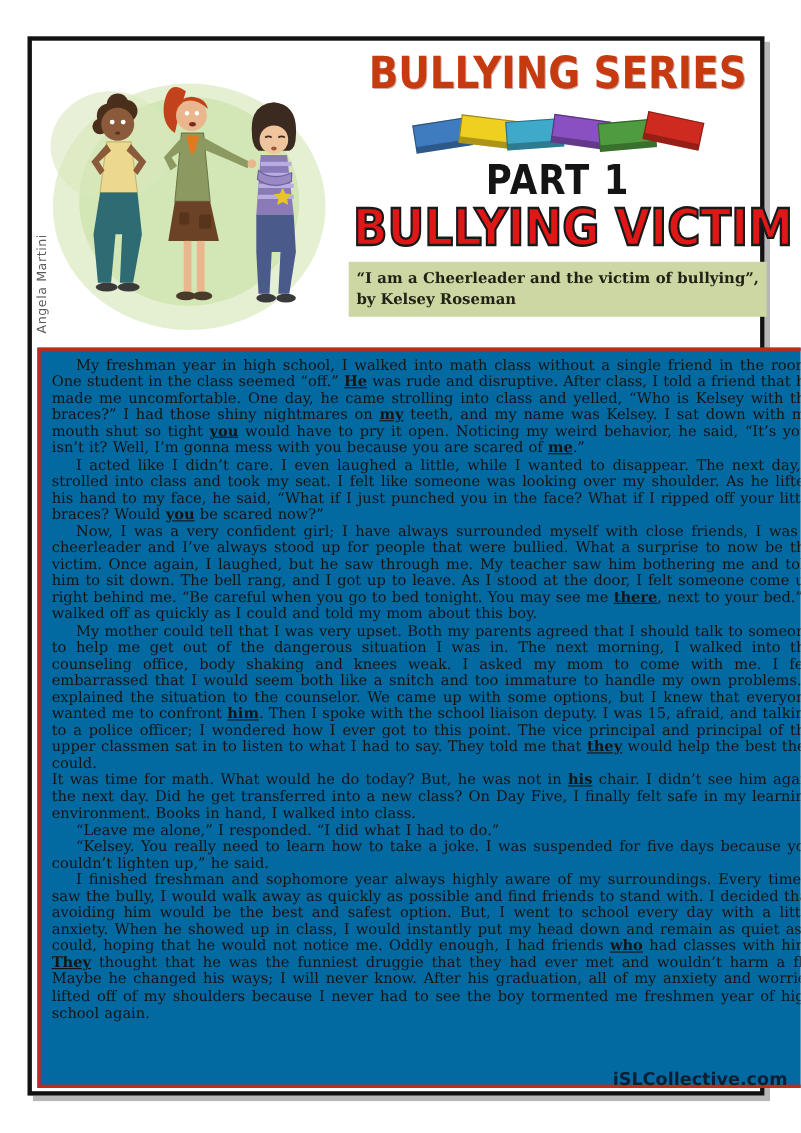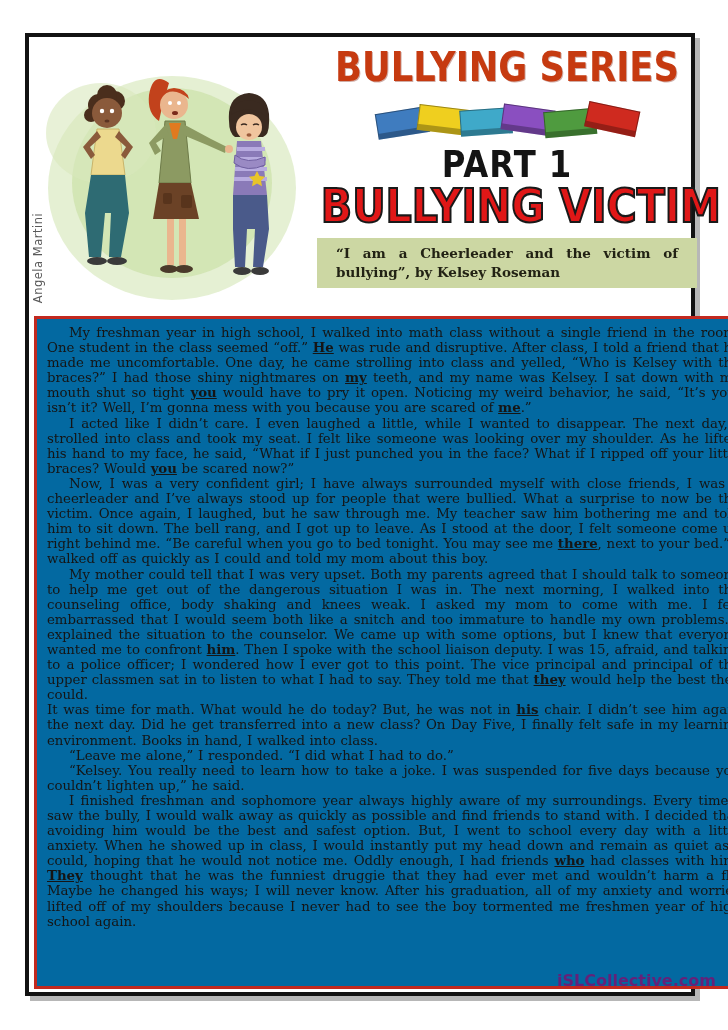--- a/index.html
+++ b/index.html
@@ -46,40 +46,40 @@
   .part-label {
     margin-top:6px; font-weight:800; font-size:34px; line-height:1.05; color:#141414;
     transform:scale(.95,1.1); letter-spacing:1px; white-space:nowrap;
   }
   .main-title {
     margin-top:4px; font-weight:800; font-size:42px; line-height:1.0;
     color:var(--victim-red); -webkit-text-stroke:2px #191919;
     letter-spacing:0px; transform:scale(.98,1.1); white-space:nowrap;
   }
   .subtitle-box {
-    margin-top:10px; background:var(--subtitle-bg); padding:6px 19px;
+    margin-top:10px; background:var(--subtitle-bg); padding:6px 7px;
     text-align:justify; font-family:"DejaVu Serif","Liberation Serif",serif;
     font-weight:bold; font-size:13.5px; line-height:1.4; color:#222214;
   }
   
   .article-box {
     position:absolute; left:5px; top:279px; width:719px; height:673px;
     border:3px solid var(--article-border); background:#0369a1;
     padding:6px 10px 0 10px; overflow:hidden;
   }
   .para {
     font-size:13.3px; line-height:15.1px; text-align:justify; color:#151515;
     word-spacing:.5px;
   }
   .para.indent { text-indent:22px; }
   .para b.bu { font-weight:bold; text-decoration:underline; }
   .watermark {
     position:absolute; left:528px; top:934px; z-index:6;
     font-family:"DejaVu Sans","Liberation Sans",sans-serif;
-    font-weight:bold; font-size:16px; color:#701a75; opacity:.9; white-space:nowrap;
+    font-weight:bold; font-size:16px; color:#0f172a; opacity:.9; white-space:nowrap;
   }
 </style>
 </head>
 <body>
 
 <div class="page">
   <div class="frame">
 
     <div class="credit-wrap">
       <span class="credit">Angela Martini</span>

